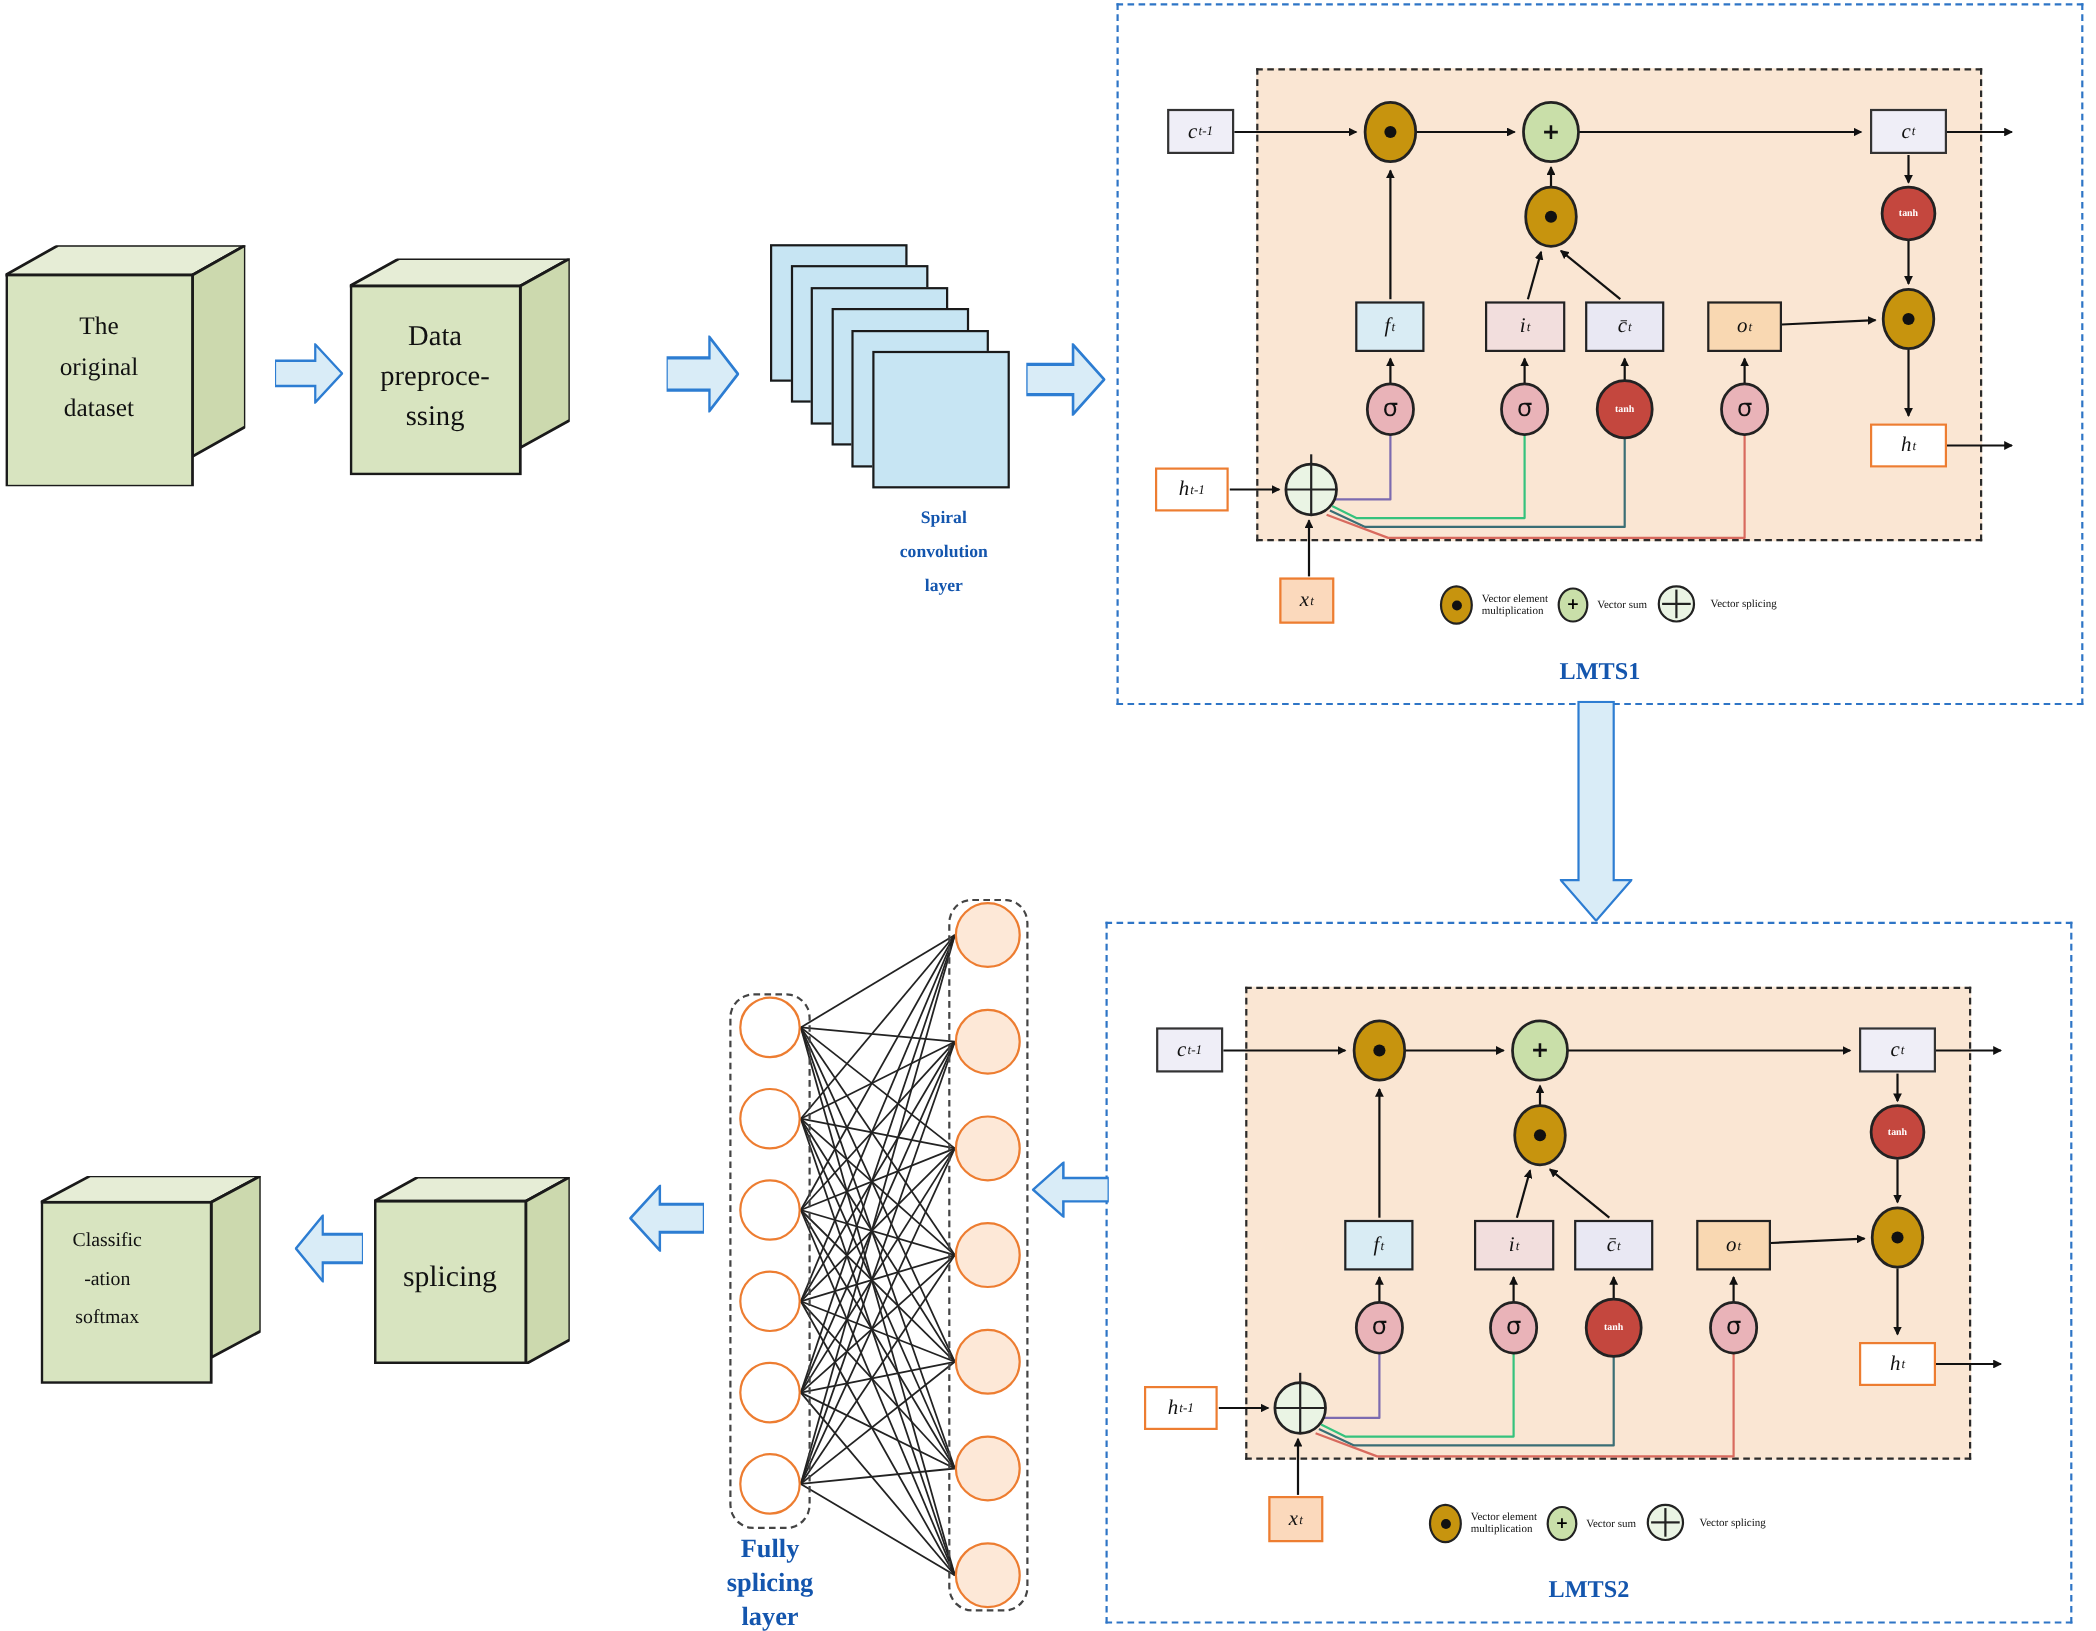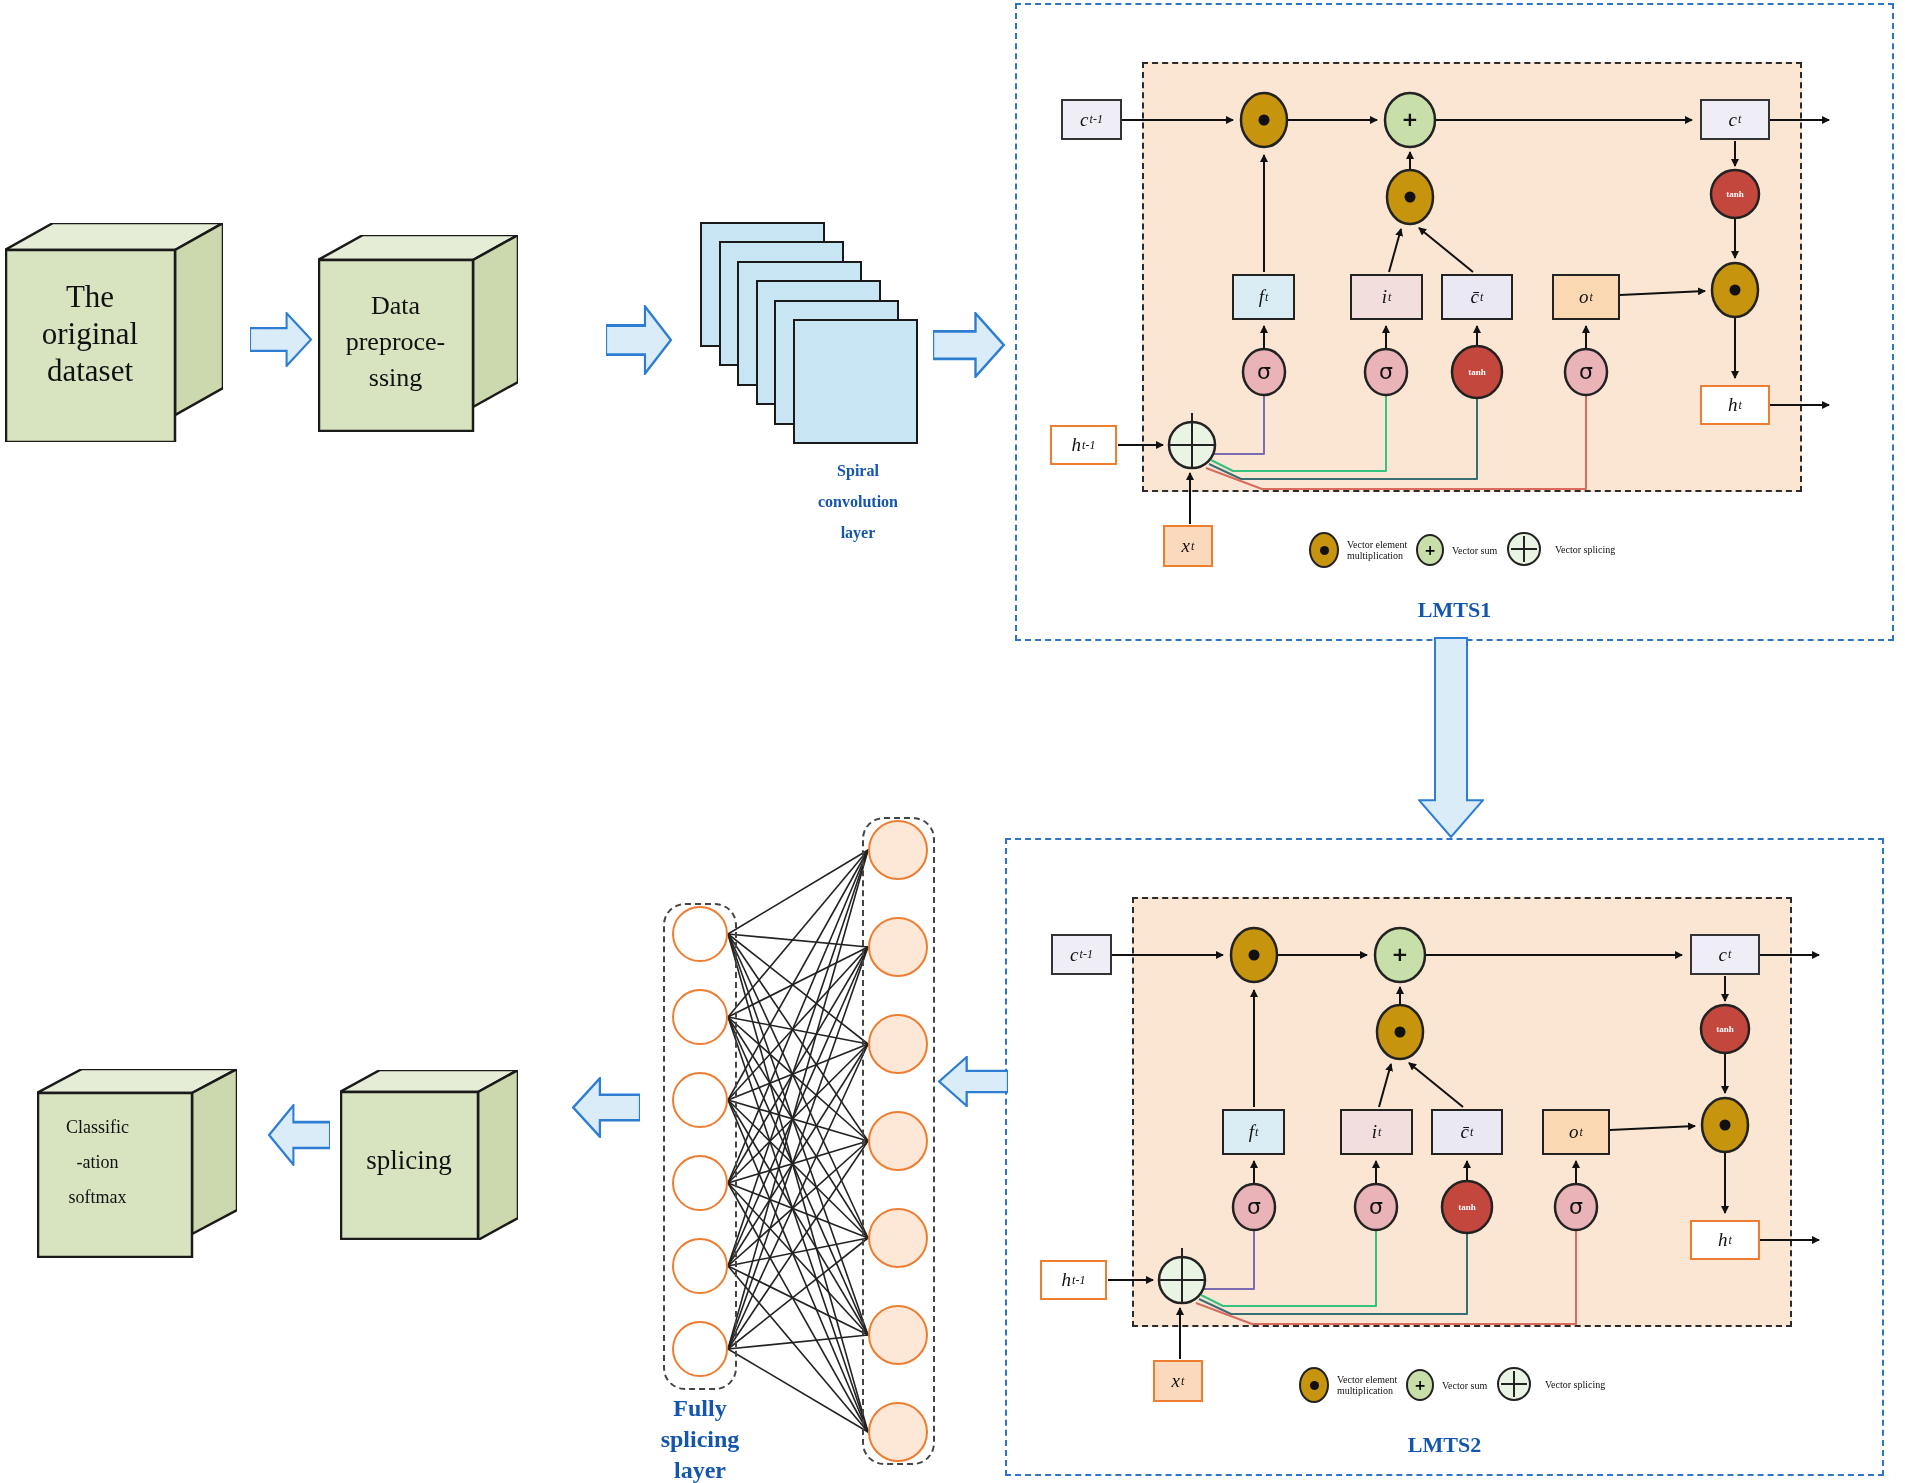--- a/index.html
+++ b/index.html
@@ -46,21 +46,21 @@
 </head>
 <body>
 
 <div id="canvas">
 
   <svg class="abs" style="left:5px;top:223px;" width="218" height="219" viewBox="0 0 218 219">
     <polygon points="0,27 48,0 218,0 170,27" fill="#E6EDD6" stroke="#1a1a1a" stroke-width="2.5"></polygon>
     <polygon points="170,27 218,0 218,165 170,192" fill="#CCD9AE" stroke="#1a1a1a" stroke-width="2.5"></polygon>
     <rect x="1" y="27" width="169" height="192" fill="#D8E4C0" stroke="#1a1a1a" stroke-width="2.5"></rect>
   </svg>
-  <div class="cube-text" style="left:10px;top:278px;width:160px;font-size:31px;line-height:37px;font-family:Liberation Serif, serif;">
+  <div class="cube-text" style="left:10px;top:278px;width:160px;font-size:23px;line-height:37px;font-family:Liberation Serif, serif;">
     <div>The</div>
     <div>original</div>
     <div>dataset</div>
   </div>
 
   <svg class="abs" style="left:250px;top:312px;" width="62" height="55" viewBox="0 0 61 48" preserveAspectRatio="none">
     <polygon points="0,14 36,14 36,1 60,24 36,47 36,34 0,34" fill="#D9ECF7" stroke="#2D7DD2" stroke-width="2"></polygon>
   </svg>
 
   <svg class="abs" style="left:318px;top:235px;" width="200" height="197" viewBox="0 0 200 197">

